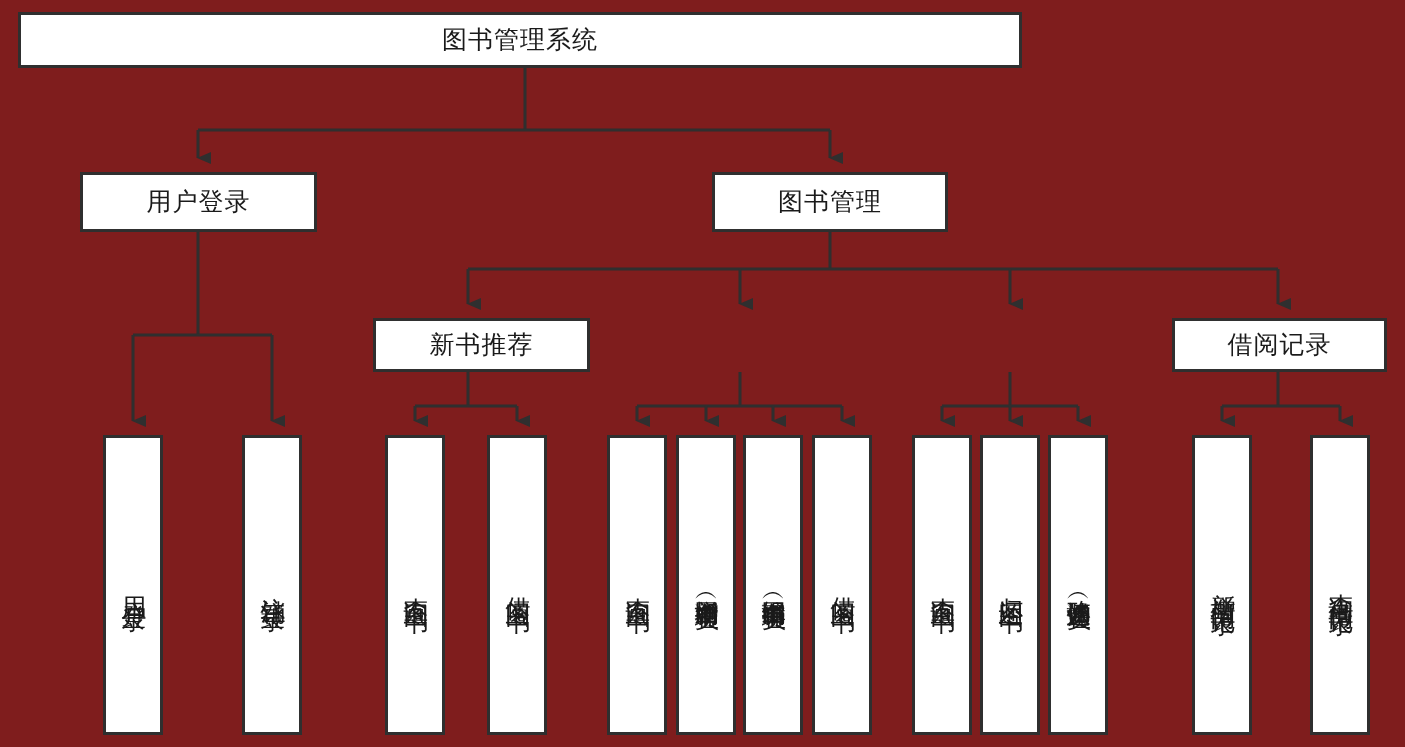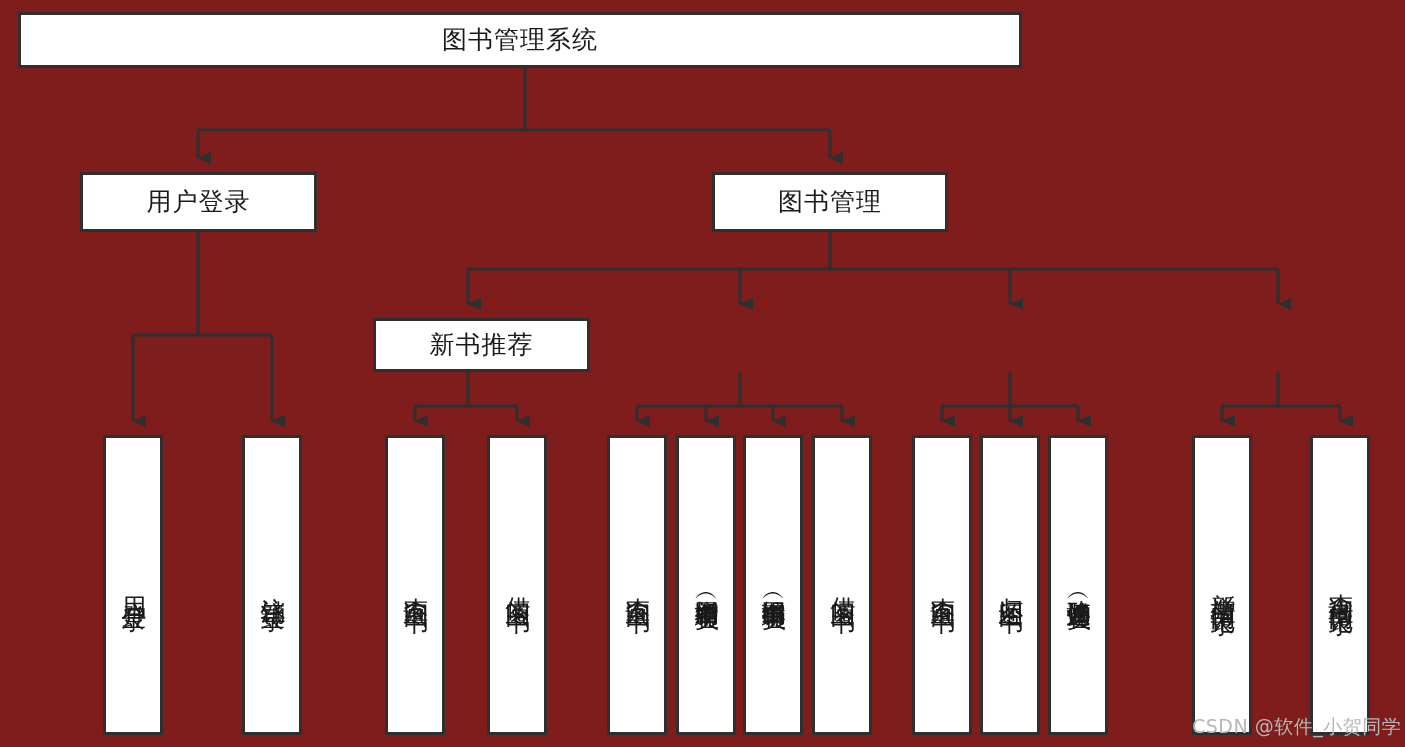--- a/index.html
+++ b/index.html
@@ -125,20 +125,23 @@
   <div class="node" style="left:80px; top:172px; width:237px; height:60px;">
     <span class="node-label">用户登录</span>
   </div>
   <div class="node" style="left:712px; top:172px; width:236px; height:60px;">
     <span class="node-label">图书管理</span>
   </div>
 
   <div class="node" style="left:360px; top:318px; width:217px; height:54px;margin-left:13px;">
     <span class="node-label">新书推荐</span>
   </div>
+  <div class="node" style="left:1172px; top:318px; width:215px; height:54px;">
+    <span class="node-label">借阅记录</span>
+  </div>
 
   <div class="node leaf" style="left:103px; top:435px; width:60px; height:300px;">
     <span class="node-label">用户登录</span>
   </div>
   <div class="node leaf" style="left:242px; top:435px; width:60px; height:300px;">
     <span class="node-label">注销登录</span>
   </div>
 
   <div class="node leaf" style="left:385px; top:435px; width:60px; height:300px;">
     <span class="node-label">查询图书</span>
@@ -170,15 +173,14 @@
     <span class="node-label">确认归还（管理员）</span>
   </div>
 
   <div class="node leaf" style="left:1192px; top:435px; width:60px; height:300px;">
     <span class="node-label">新增借阅记录</span>
   </div>
   <div class="node leaf" style="left:1310px; top:435px; width:60px; height:300px;">
     <span class="node-label">查询借阅记录</span>
   </div>
 
-  <div class="watermark" style="left:1192px; top:714px;">CSDN @软件_小贺同学</div>
 
 </div>
 
 </body></html>

